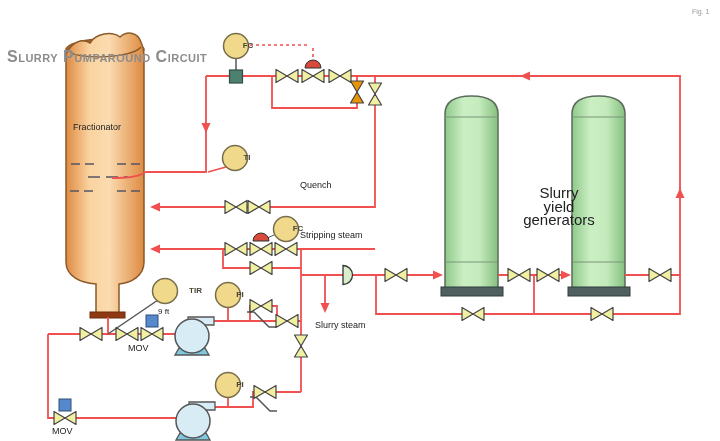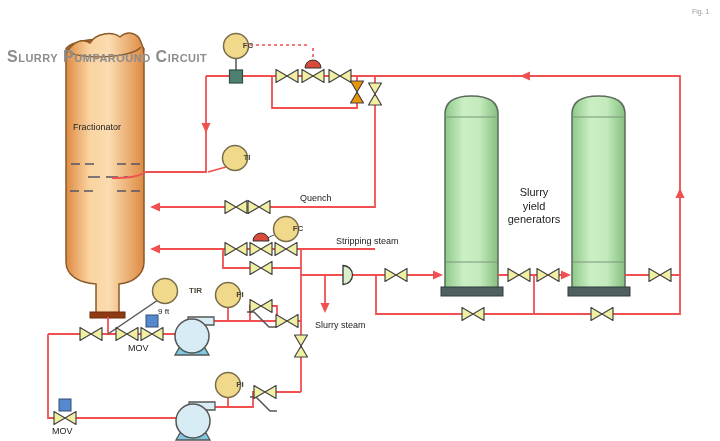--- a/index.html
+++ b/index.html
@@ -6,24 +6,24 @@
   #stage{position:relative;width:720px;height:441px;background:#ffffff;overflow:hidden;
          font-family:"Liberation Sans",sans-serif;}
   #stage svg{position:absolute;left:0;top:0;}
   .lbl{position:absolute;color:#222;font-size:9px;line-height:11px;white-space:nowrap;}
   .inst-lbl{position:absolute;width:50px;text-align:center;font-size:8px;font-weight:bold;
             color:#4a4436;letter-spacing:0;}
   #title{position:absolute;left:7px;top:3px;font-size:16px;font-weight:bold;
          font-variant:small-caps;color:#8c8c8c;letter-spacing:.5px;margin-top:45px;}
   #fig{position:absolute;left:692px;top:8px;font-size:7px;color:#999;}
   #frac-lbl{left:66px;top:122px;width:62px;text-align:center;}
-  #gen-lbl{position:absolute;left:496px;top:186px;width:76px;text-align:center;
-           font-size:11px;line-height:13.5px;color:#222;}
-  #quench-lbl{left:300px;top:193px;}
-  #strip-lbl{left:300px;top:236px;margin-left:36px;}
+  #gen-lbl{position:absolute;left:521px;top:186px;width:76px;text-align:center;
+           font-size:15px;line-height:13.5px;color:#222;}
+  #quench-lbl{left:300px;top:180px;}
+  #strip-lbl{left:300px;top:230px;}
   #yield-lbl{left:315px;top:320px;}
   #mov1-lbl{left:128px;top:343px;}
   #mov2-lbl{left:52px;top:426px;}
   #ft-lbl{left:158px;top:306px;font-size:8px;}
   .vuse{fill:#f0efa2;stroke:#444;stroke-width:1.2;}
   .vorange{fill:#e8940a;stroke:#444;stroke-width:1.2;}
 </style>
 </head>
 <body>
 

